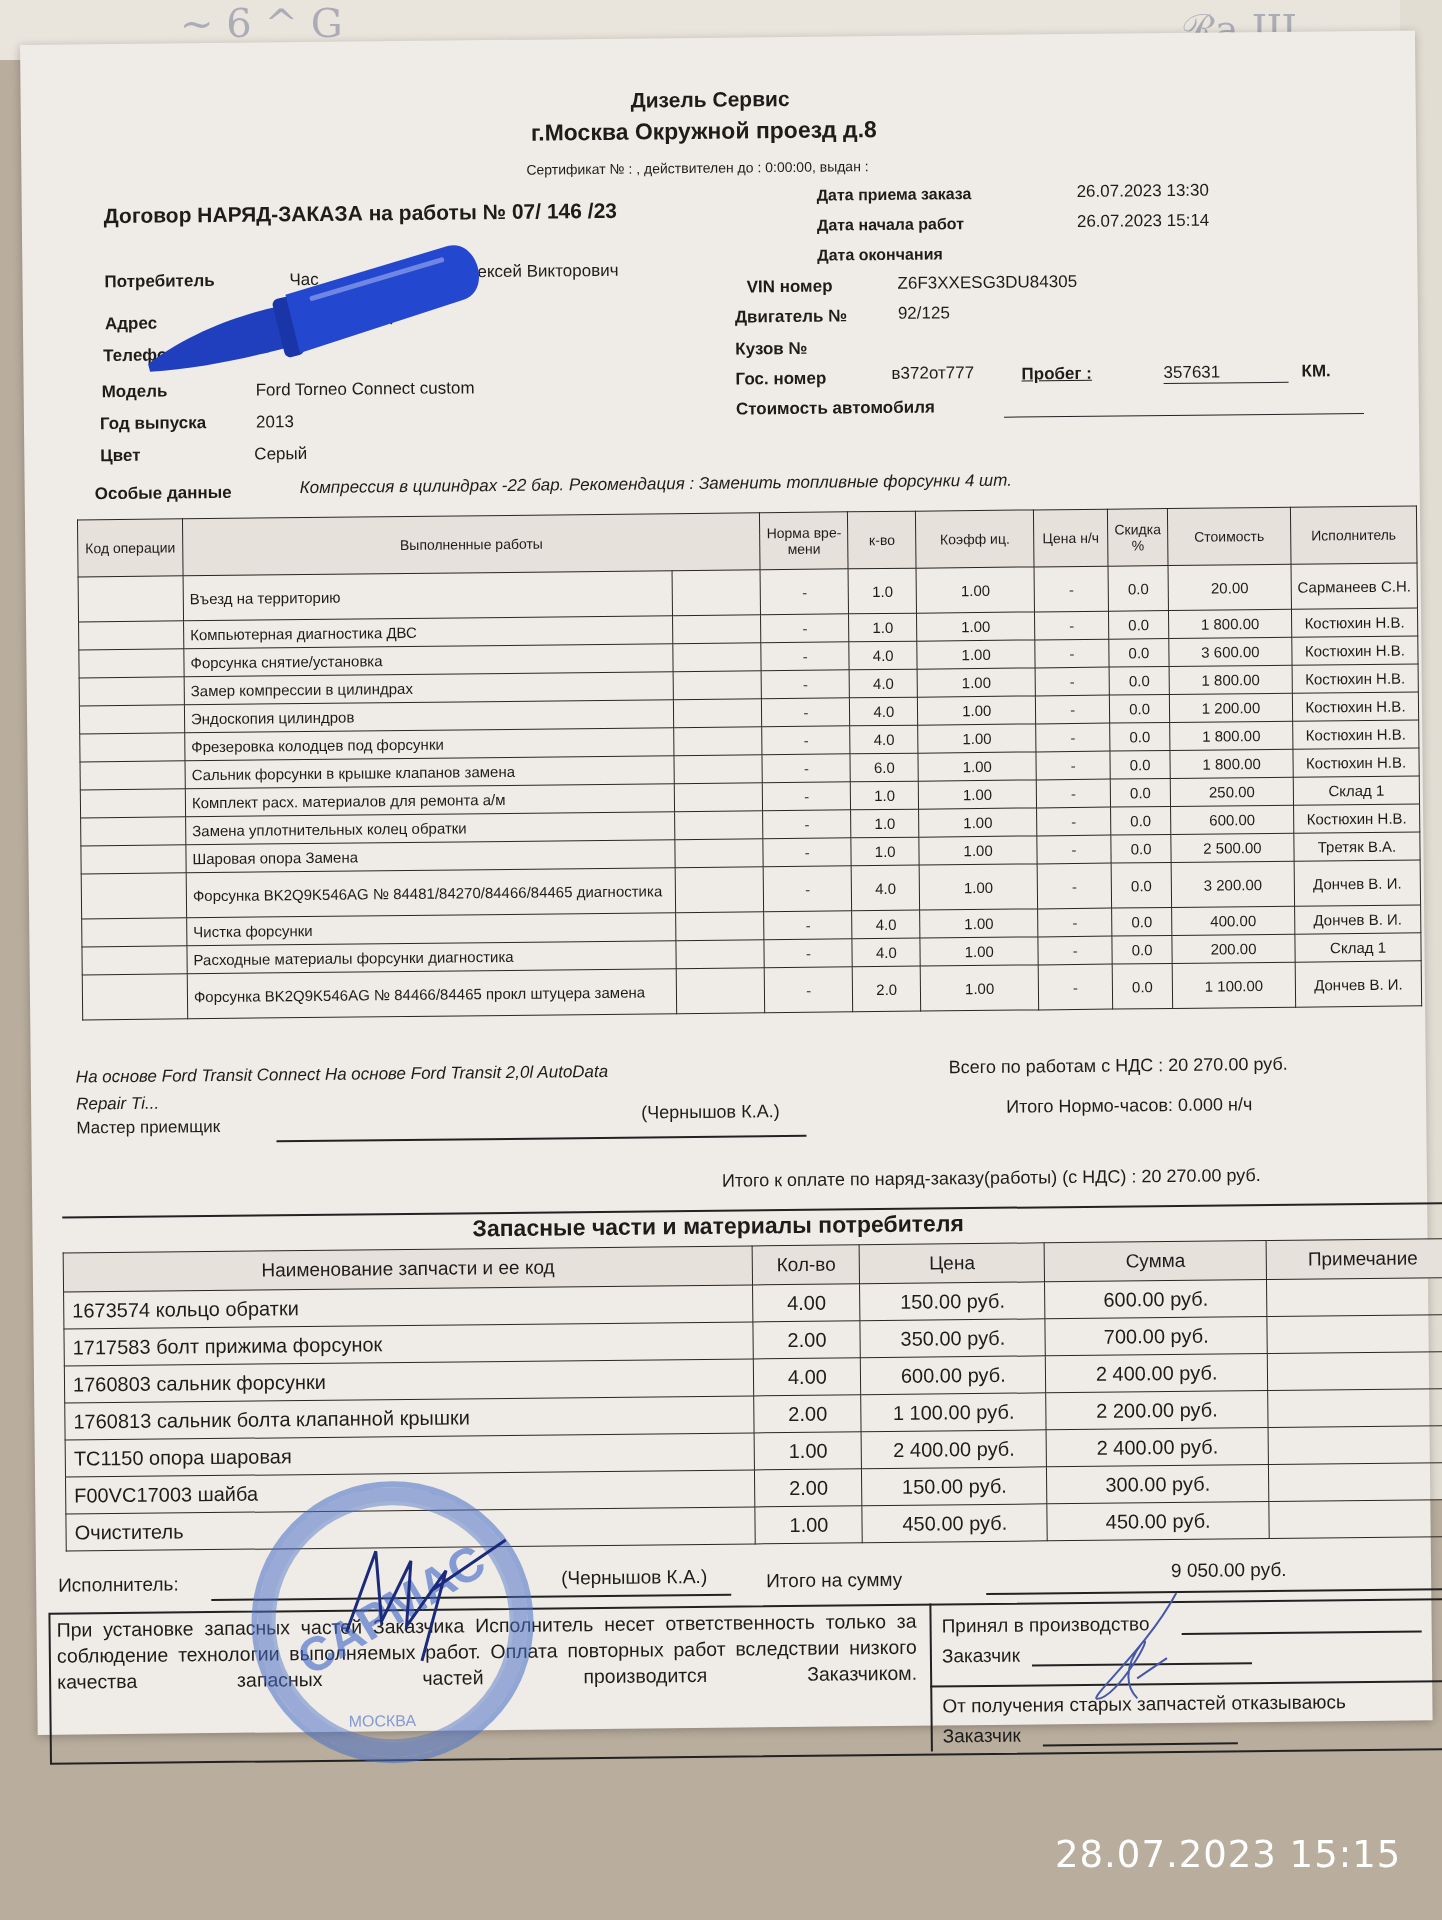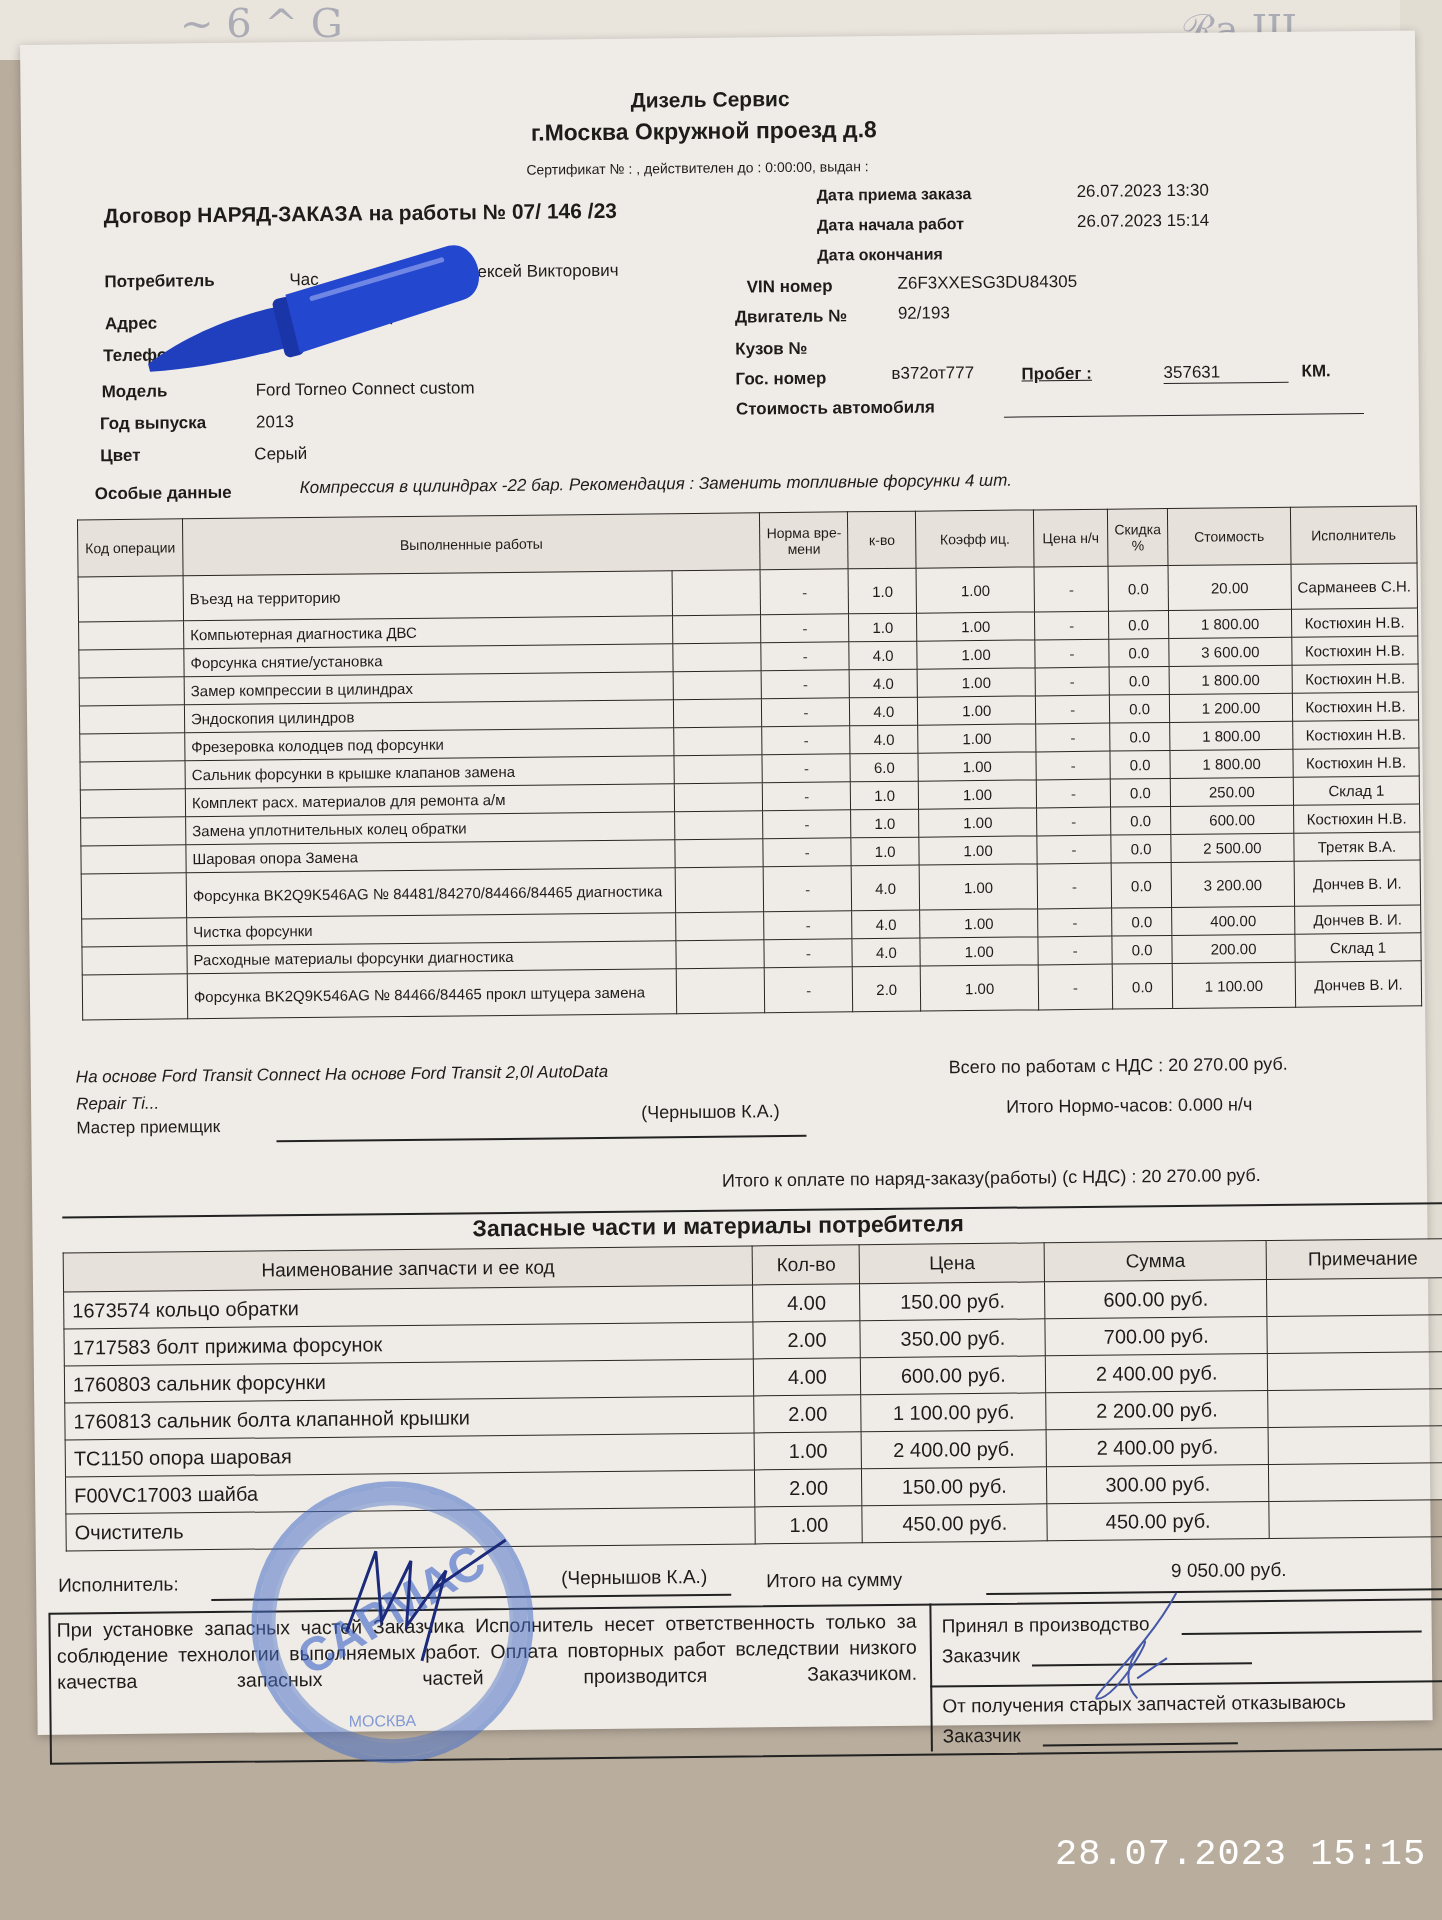--- a/index.html
+++ b/index.html
@@ -82,21 +82,21 @@
   <div class="abs lbl" style="left:78px;top:338px;">Модель</div>
   <div class="abs val" style="left:232px;top:338px;">Ford Torneo Connect custom</div>
   <div class="abs lbl" style="left:76px;top:370px;">Год выпуска</div>
   <div class="abs val" style="left:232px;top:370px;text-align:center;">2013</div>
   <div class="abs lbl" style="left:76px;top:402px;">Цвет</div>
   <div class="abs val" style="left:230px;top:402px;">Серый</div>
 
   <div class="abs lbl" style="left:712px;top:240px;margin-left:12px;">VIN номер</div>
   <div class="abs val" style="left:875px;top:238px;">Z6F3XXESG3DU84305</div>
   <div class="abs lbl" style="left:712px;top:270px;">Двигатель №</div>
-  <div class="abs val" style="left:875px;top:268px;">92/193</div>
+  <div class="abs val" style="left:875px;top:268px;">92/125</div>
   <div class="abs lbl" style="left:712px;top:302px;">Кузов №</div>
   <div class="abs lbl" style="left:712px;top:332px;">Гос. номер</div>
   <div class="abs val" style="left:868px;top:328px;">в372от777</div>
   <div class="abs lbl" style="left:998px;top:330px;text-decoration:underline;">Пробег :</div>
   <div class="abs val uline" style="left:1140px;top:330px;width:125px;">357631</div>
   <div class="abs lbl" style="left:1278px;top:330px;">КМ.</div>
   <div class="abs lbl" style="left:712px;top:362px;">Стоимость автомобиля</div>
   <div class="abs uline" style="left:980px;top:362px;width:360px;height:20px;"></div>
 
   <div class="abs lbl" style="left:70px;top:440px;">Особые данные</div>
@@ -414,13 +414,13 @@
 
 <svg class="pen-cap" style="left:130px;top:240px;" width="370" height="140" viewBox="0 0 370 140">
   <g transform="rotate(-14 185 70)">
     <path d="M10 82 C 60 60, 120 56, 150 58 L150 100 C 120 100, 60 100, 10 90 Z" fill="#1f3fbf"></path>
     <rect x="145" y="50" width="20" height="60" rx="6" fill="#1a35a8"></rect>
     <path d="M160 48 L330 40 C 360 40, 362 96, 330 96 L160 108 Z" fill="#2447cf"></path>
     <path d="M185 58 L320 52" stroke="#8fa2ee" stroke-width="5" stroke-linecap="round" opacity=".7"></path>
   </g>
 </svg>
 
-<div class="timestamp" style="left:1055px;top:1833px;font-family:Liberation Mono, monospace;">28.07.2023  15:15</div>
+<div class="timestamp" style="left:1055px;top:1833px;">28.07.2023  15:15</div>
 
 </body></html>

